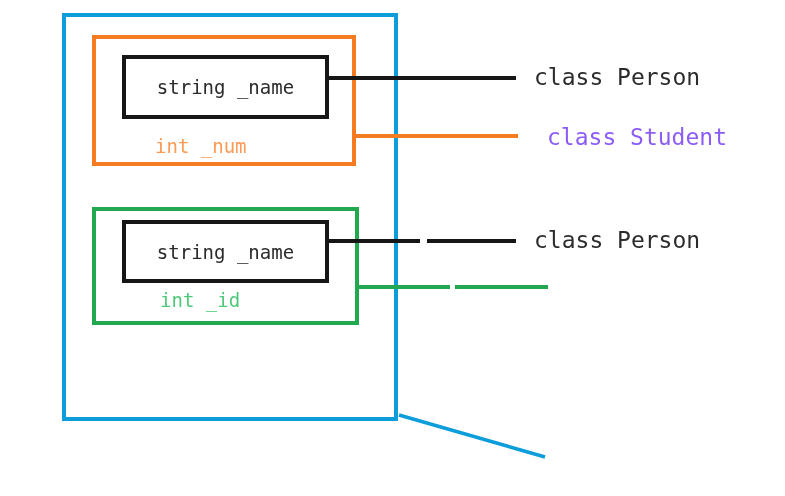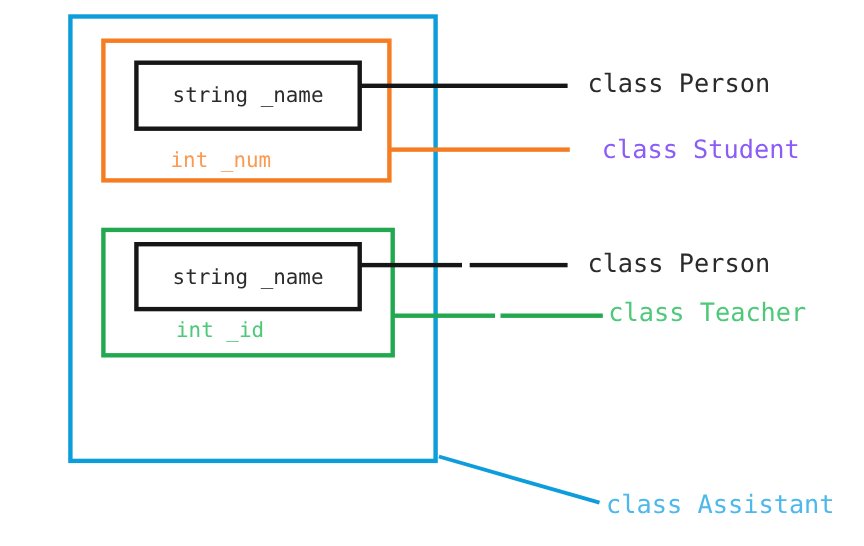--- a/index.html
+++ b/index.html
@@ -192,17 +192,15 @@
   <svg id="diagonal-svg">
     <line x1="399" y1="415" x2="545" y2="457" stroke="#0d9ddb" stroke-width="3.5"></line>
   </svg>
 
   <span class="label label-person-1">class Person</span>
 
   <span class="label label-student">class Student</span>
 
   <span class="label label-person-2">class Person</span>
 
-  <span class="label label-teacher">class Teacher</span>
-
-  <span class="label label-assistant">class Assistant</span>
+
 
 </div>
 
 </body></html>

